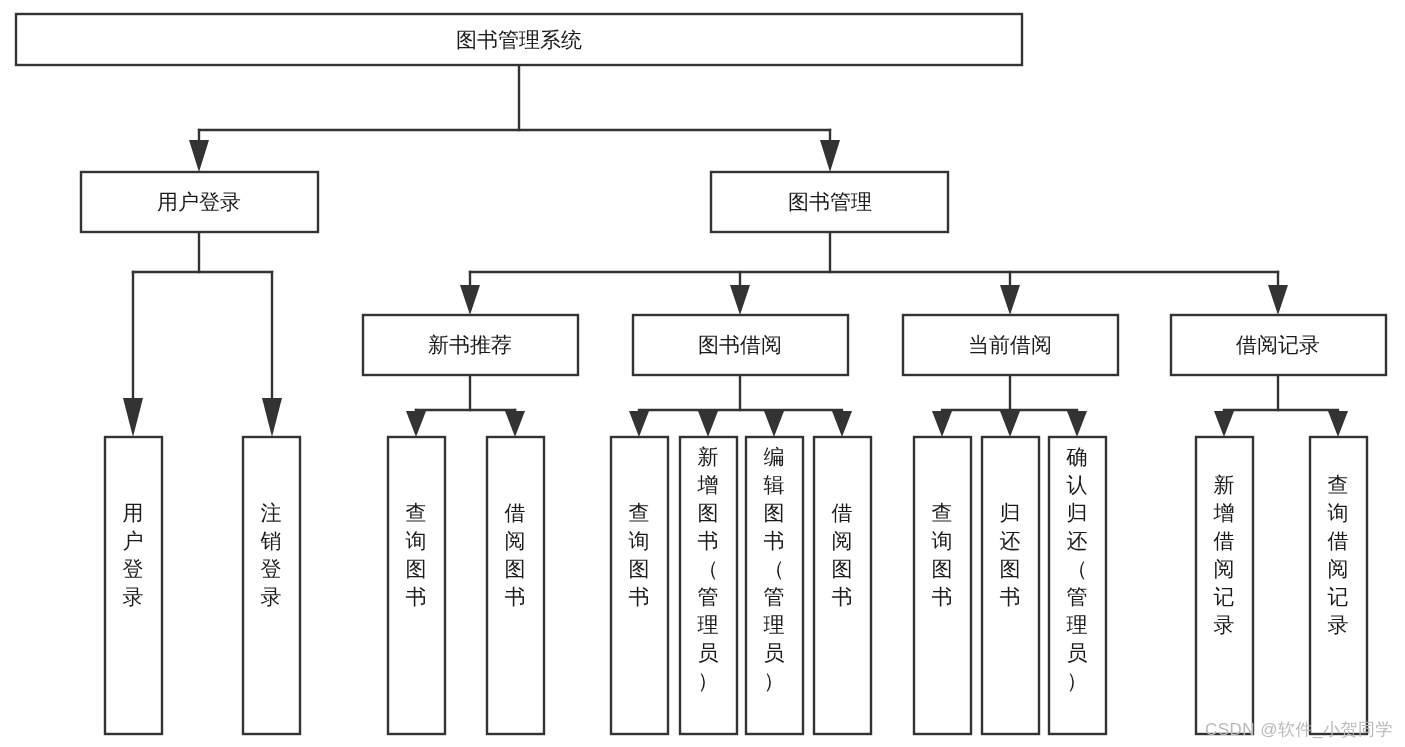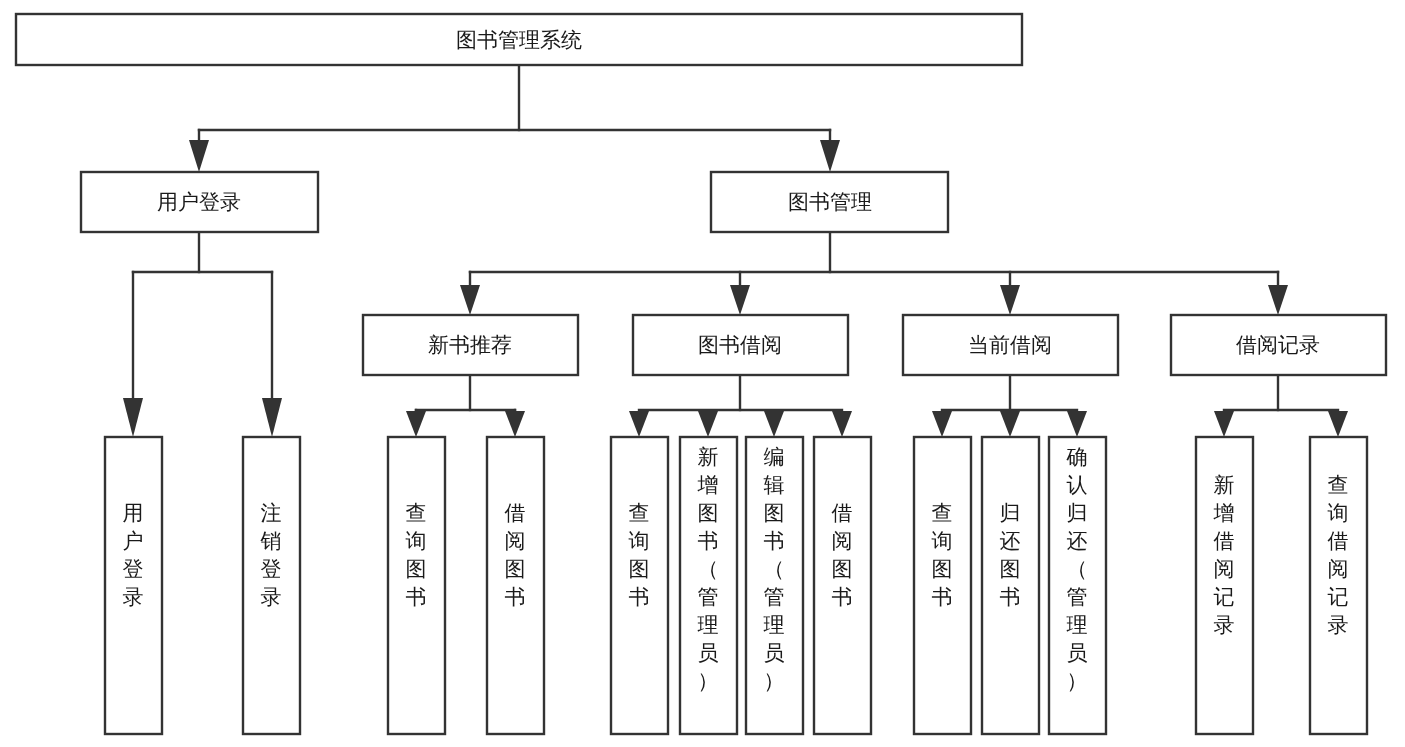--- a/index.html
+++ b/index.html
@@ -228,13 +228,14 @@
       <rect class="node-box" x="1196" y="437" width="57" height="297"></rect>
       <text class="node-label-v" x="1224" y="492"><tspan x="1224" y="492">新</tspan><tspan x="1224" y="520">增</tspan><tspan x="1224" y="548">借</tspan><tspan x="1224" y="576">阅</tspan><tspan x="1224" y="604">记</tspan><tspan x="1224" y="632">录</tspan></text>
     </g>
     <g>
       <rect class="node-box" x="1310" y="437" width="57" height="297"></rect>
       <text class="node-label-v" x="1338" y="492"><tspan x="1338" y="492">查</tspan><tspan x="1338" y="520">询</tspan><tspan x="1338" y="548">借</tspan><tspan x="1338" y="576">阅</tspan><tspan x="1338" y="604">记</tspan><tspan x="1338" y="632">录</tspan></text>
     </g>
 
   </svg>
 
+  <div class="watermark">CSDN @软件_小贺同学</div>
 </div>
 
 </body></html>

